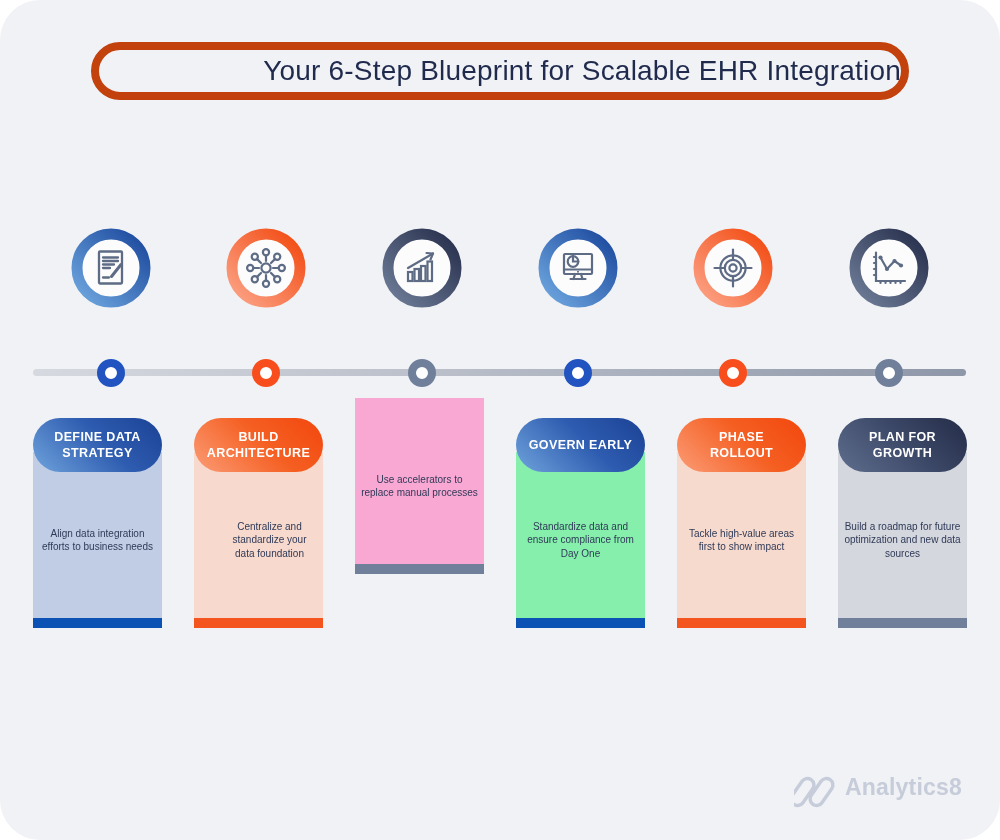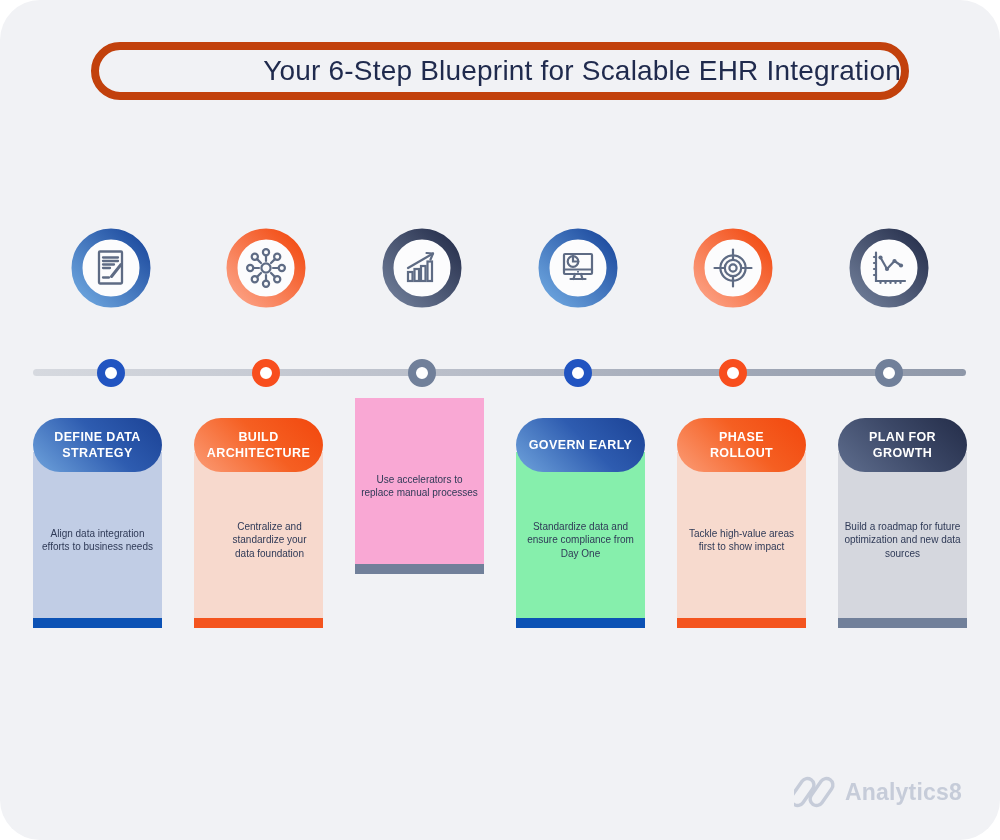--- a/index.html
+++ b/index.html
@@ -80,21 +80,21 @@
   .body-box.b4{background:#86efac;}
   .body-box.b5{background:#F7DACE;}
   .body-box.b6{background:#D5D7DE;}
   .bar{height:10px;}
   .bar.blue{background:#0C52B5;}
   .bar.orange{background:#F4541E;}
   .bar.slate{background:#71809A;}
   
   .brand{
     position:absolute;right:38px;bottom:30px;
-    display:flex;align-items:center;gap:9px;
+    display:flex;align-items:flex-start;gap:9px;
     color:#C6CCD9;
   }
   .brand-name{font-size:23px;font-weight:600;letter-spacing:.2px;}
   .defs-holder{position:absolute;width:0;height:0;overflow:hidden;}
 </style>
 </head>
 <body>
 
 <div class="canvas">
 

